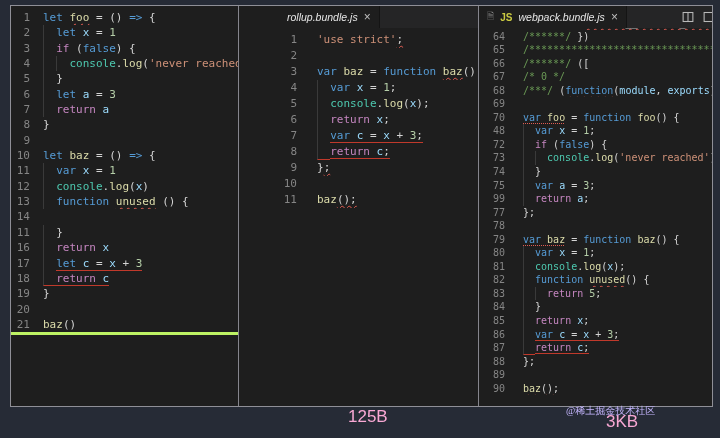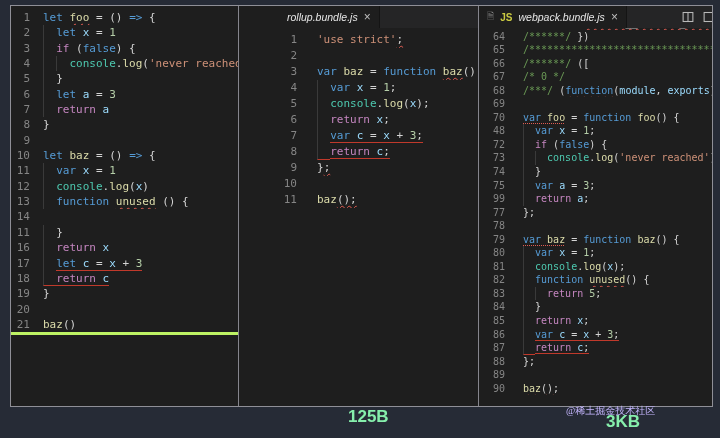--- a/index.html
+++ b/index.html
@@ -31,22 +31,22 @@
   .num{color:#b5cea8}.str{color:#ce9178}.cls{color:#4ec9b0}.cmt{color:#6a9955}.pln{color:#d4d4d4}
   .w{text-decoration-line:underline;text-decoration-style:wavy;text-decoration-color:#e05b52;
      text-decoration-thickness:1px;text-underline-offset:2px}
   .d{text-decoration-line:underline;text-decoration-style:dotted;text-decoration-color:#e05b52;
      text-decoration-thickness:1px;text-underline-offset:2px}
   .u{border-bottom:1px solid #c0392b}
   .ind{display:inline-block;width:2ch;height:100%;border-left:1px solid #3a3a3a;
        box-sizing:border-box}
   .ind.u{border-bottom:1px solid #c0392b}
   
-  .size-label{position:absolute;font-size:17px;color:#86efac;
-              font-family:"Liberation Sans",sans-serif;font-weight:700}
+  .size-label{position:absolute;font-size:17px;color:#f9a8d4;
+              font-family:"Liberation Sans",sans-serif;font-weight:400}
   .watermark{position:absolute;font-size:10px;color:#c4b5fd;
              font-family:Liberation Serif, serif;white-space:nowrap}
   .icon-svg{display:block}
 </style>
 </head>
 <body>
 
 <div class="window">
 
   <div class="pane" style="left:0;width:227px;--lh:15.35px;--fs:11px;--lnw:19px;--cgap:13px;">

